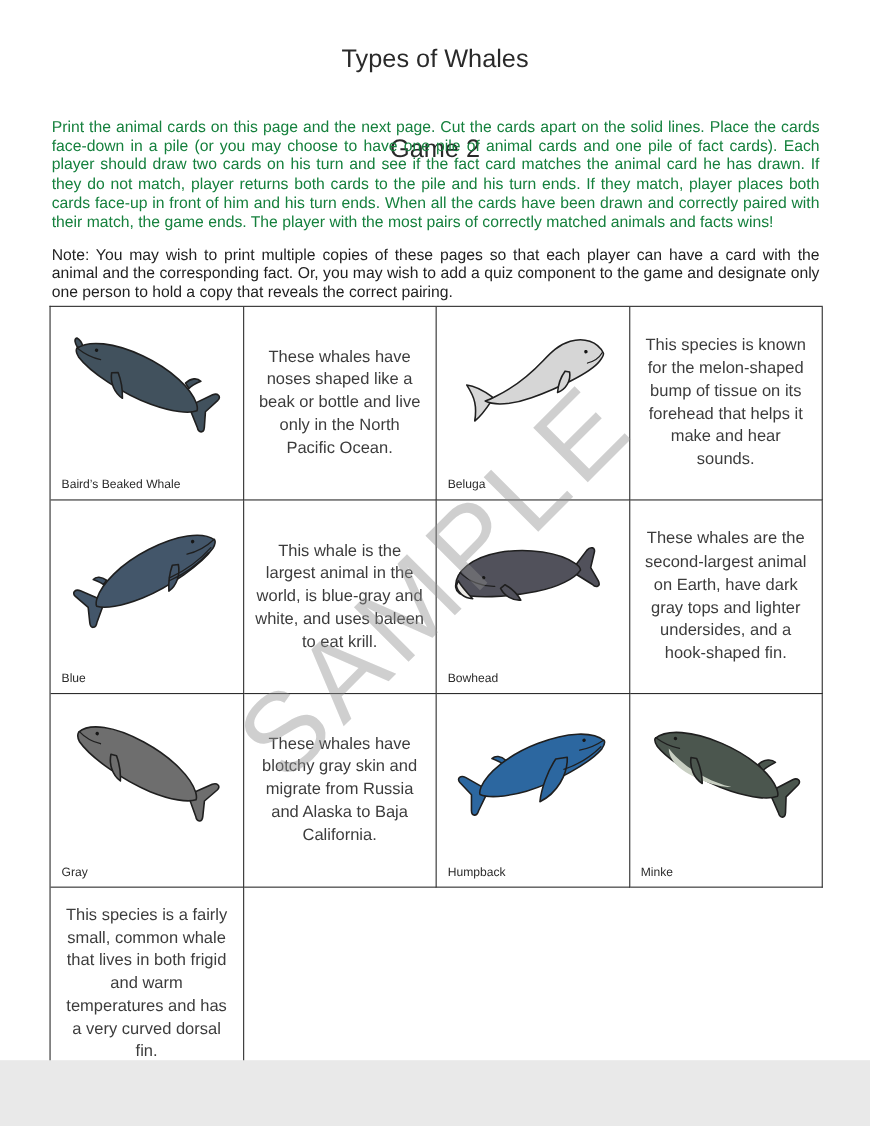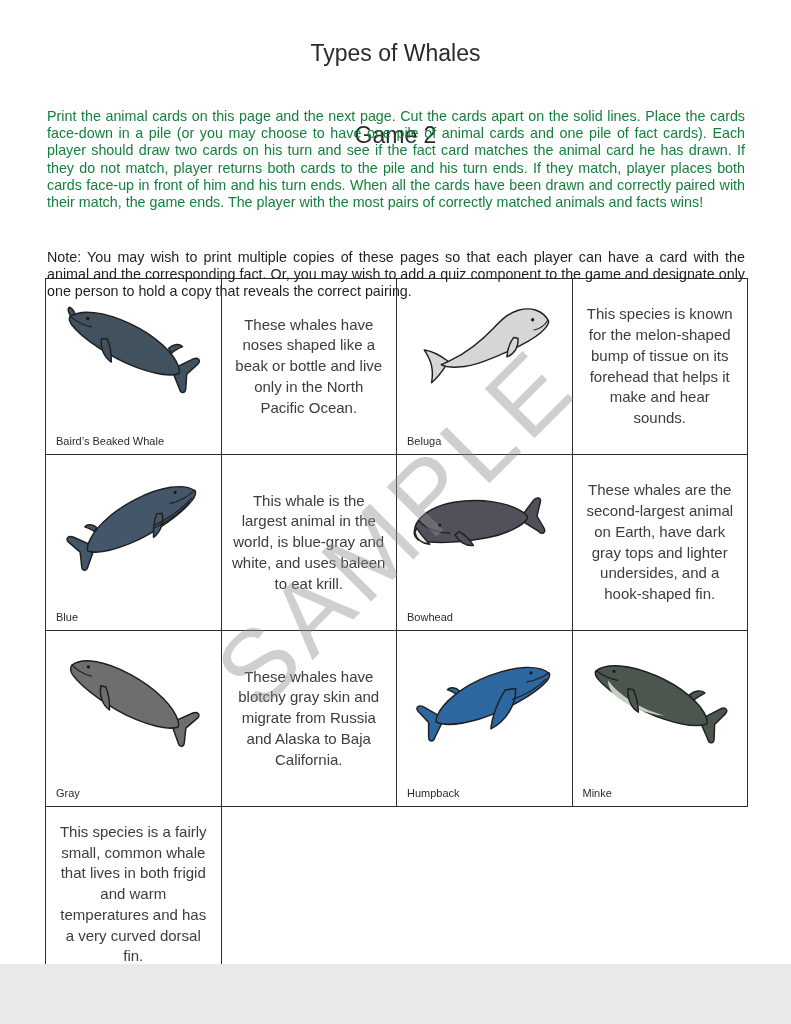--- a/index.html
+++ b/index.html
@@ -15,21 +15,21 @@
   .subtitle{
     position:absolute;top:74px;left:0;width:100%;text-align:center;
     font-size:23px;color:#2a2a2a;margin-top:48px;
   }
   .intro{
     position:absolute;top:108px;left:47px;width:698px;
     font-size:14.3px;line-height:17.2px;text-align:justify;color:#15803d;
   }
   .note{
     position:absolute;top:224px;left:47px;width:698px;
-    font-size:14.3px;line-height:17.2px;text-align:justify;color:#1f1f1f;margin-top:25px;
+    font-size:14.3px;line-height:17.2px;text-align:justify;color:#1f1f1f;
   }
   .grid{
     position:absolute;top:278px;left:45px;width:703px;height:705px;
     display:grid;grid-template-columns:repeat(4,1fr);grid-template-rows:repeat(4,1fr);
     border-top:1.6px solid #2d2d2d;border-left:1.6px solid #2d2d2d;
     box-sizing:border-box;
   }
   .cell{
     border-right:1.6px solid #2d2d2d;border-bottom:1.6px solid #2d2d2d;
     box-sizing:border-box;position:relative;overflow:hidden;

